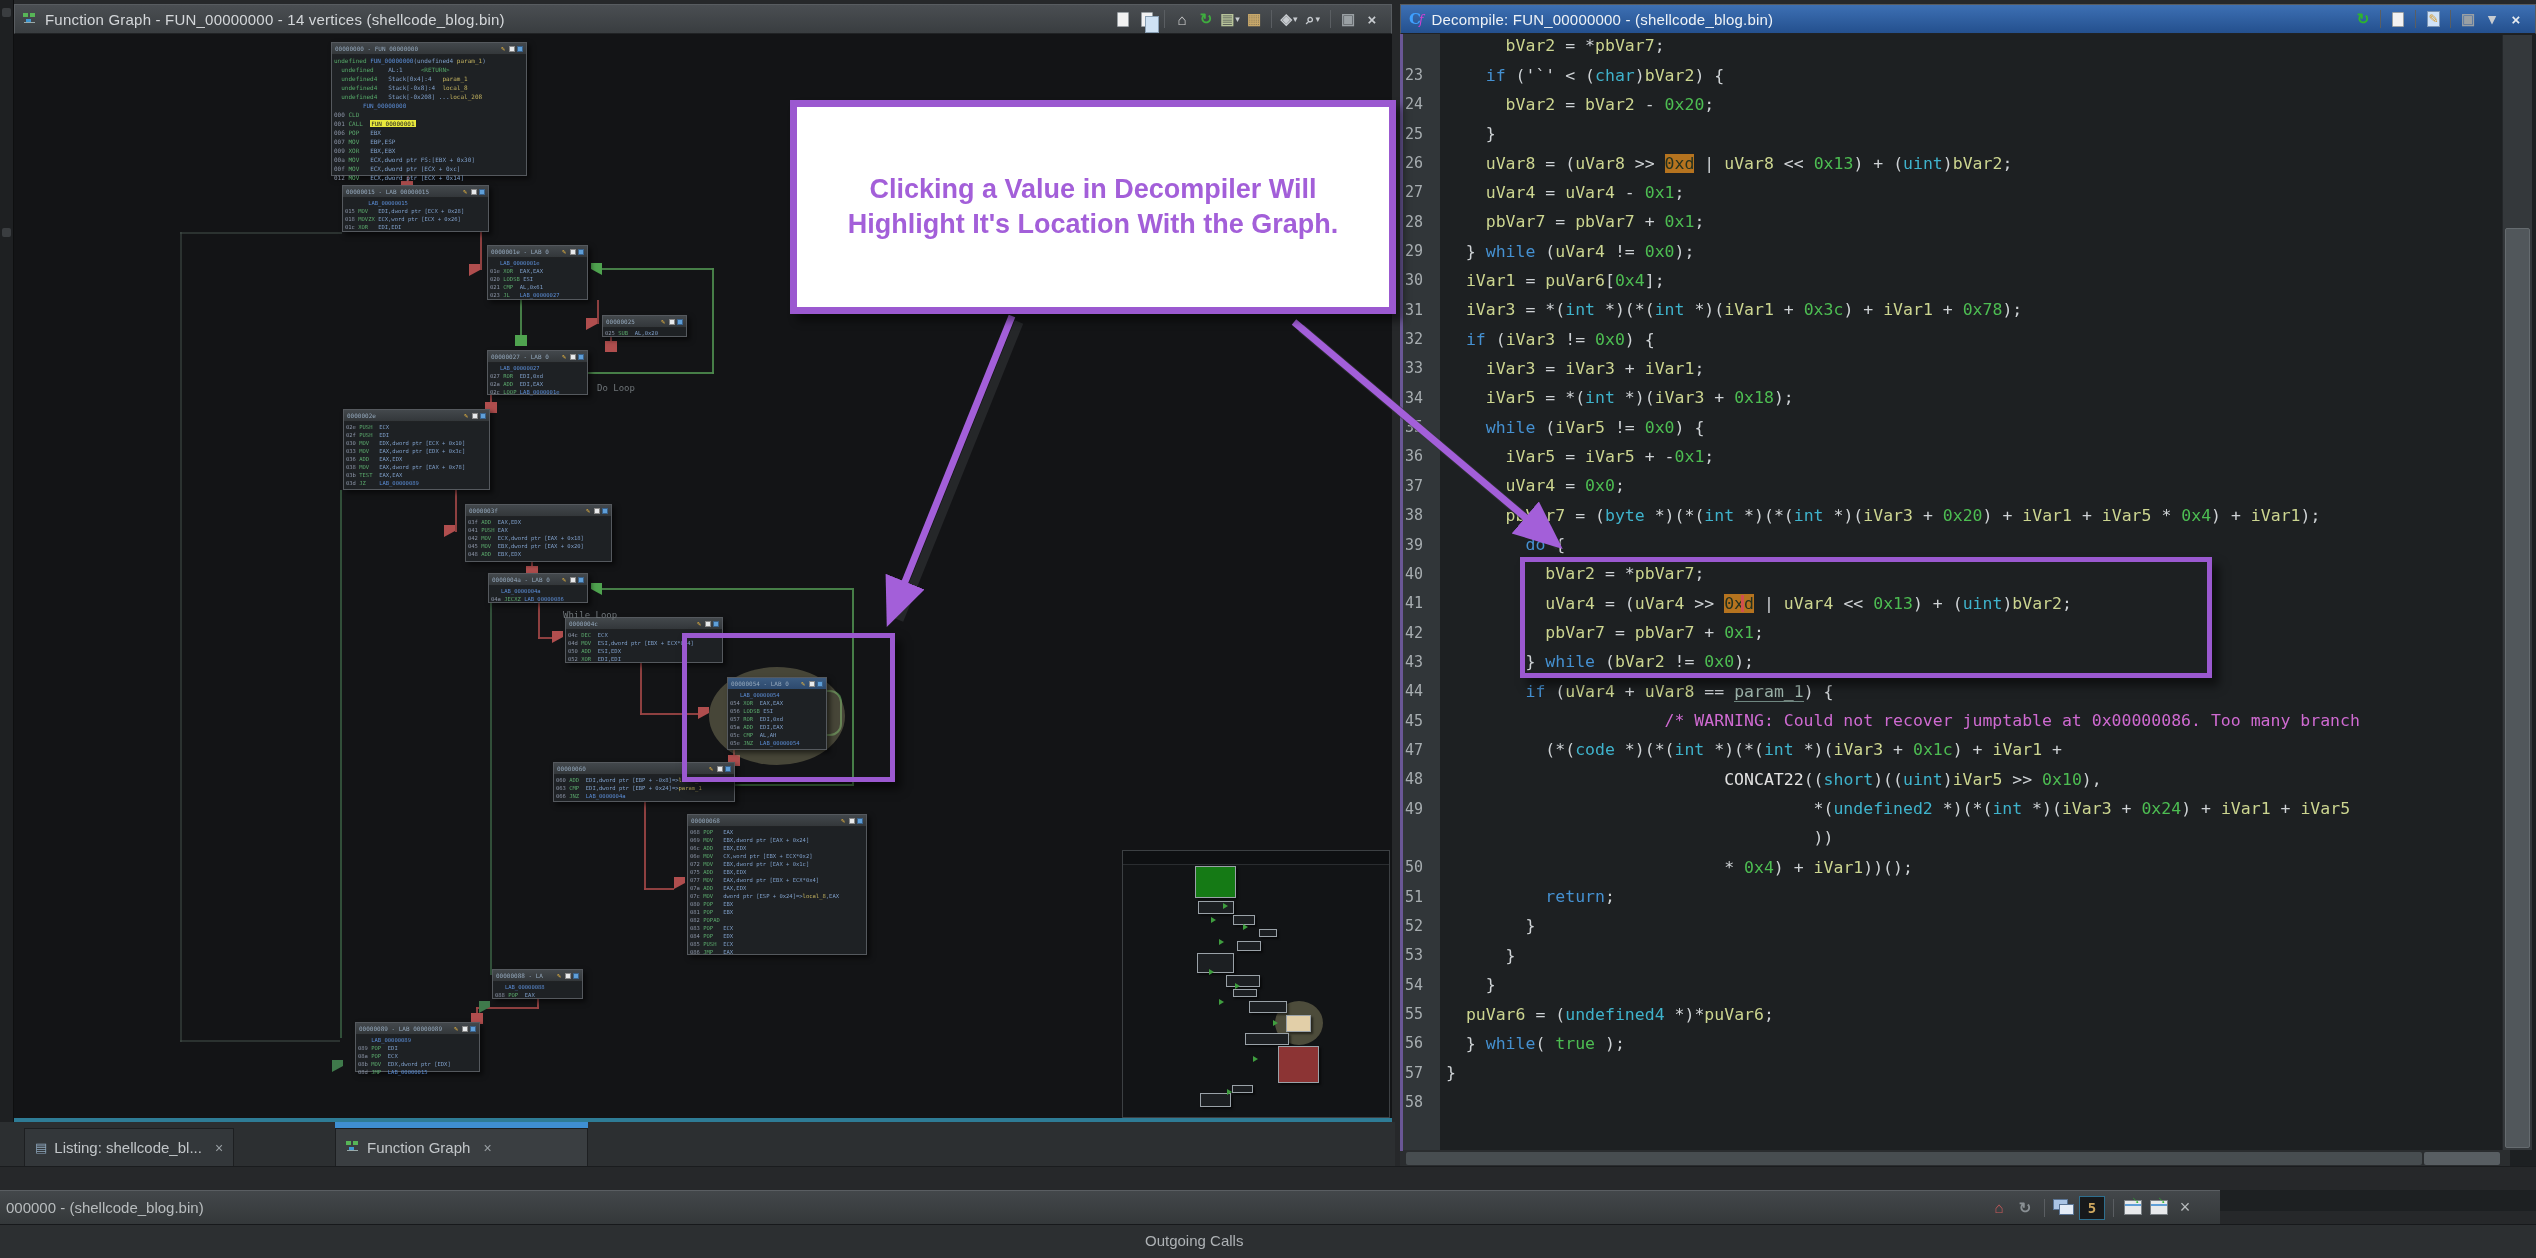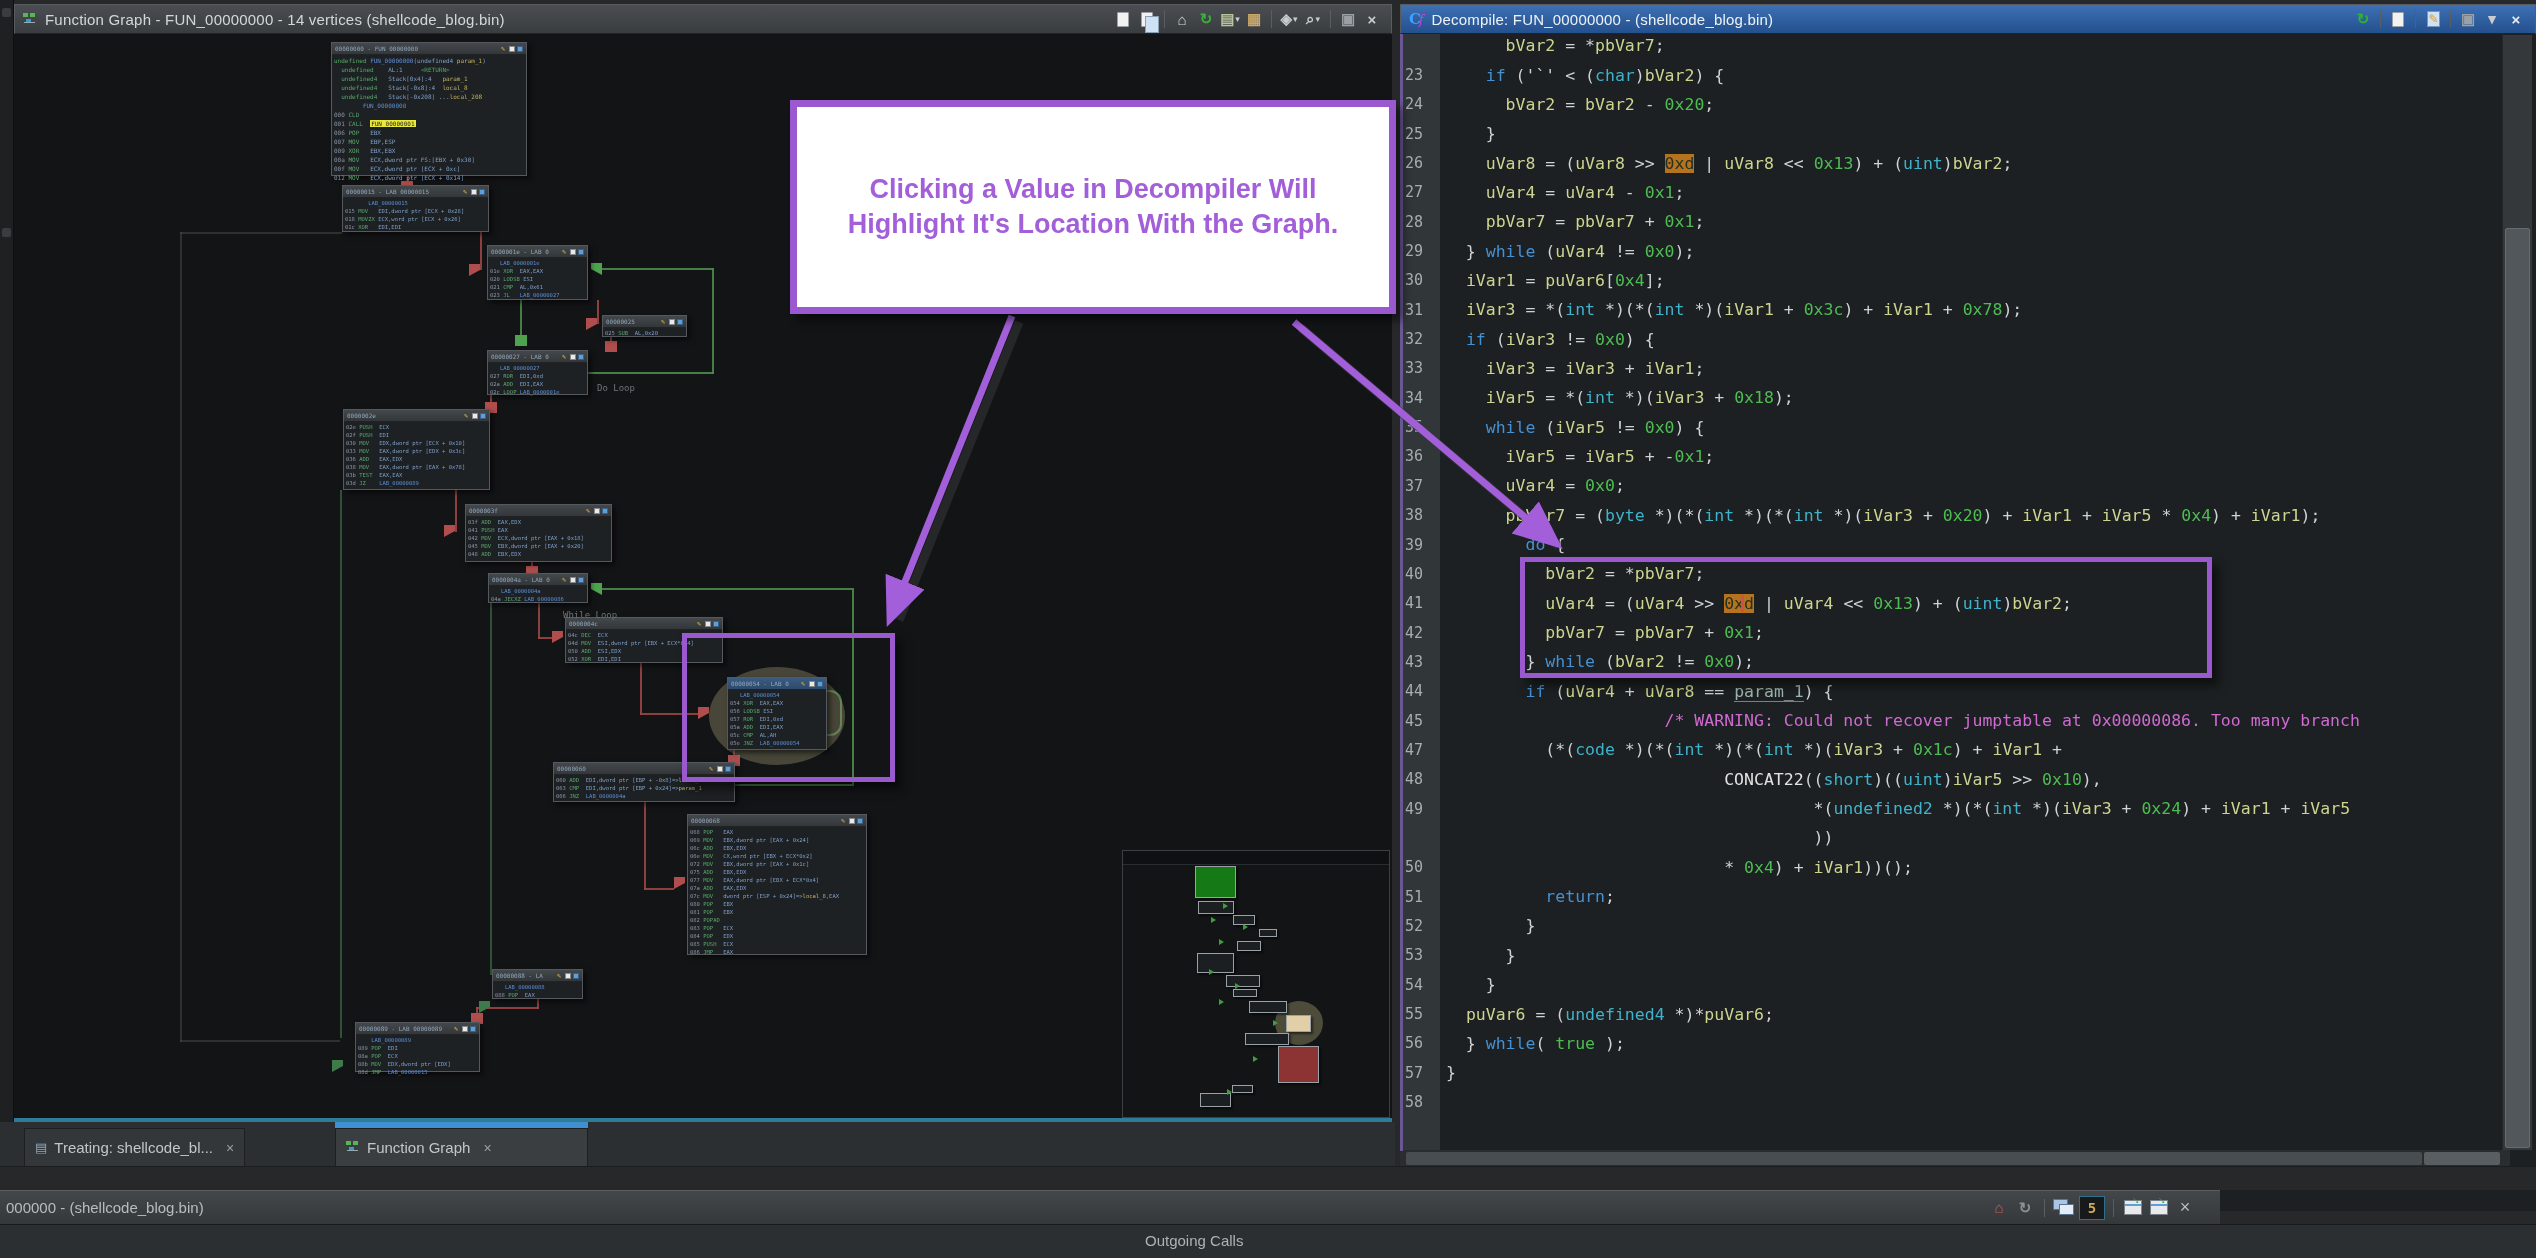--- a/index.html
+++ b/index.html
@@ -717,21 +717,21 @@
       <div id="hthumb"></div>
       <div id="hcap"></div>
     </div>
 </div>
 
 <div class="abs" id="tab-border"></div>
 <div class="abs" id="tabbar">
   <div id="active-ind" style="left:335px;width:253px;"></div>
   <div class="tab" style="left:24px;">
     <span class="listing-ic">▤</span>
-    <span>Treating: shellcode_bl...</span>
+    <span>Listing: shellcode_bl...</span>
     <span class="tclose">×</span>
   </div>
   <div class="tab active" style="left:335px;width:253px;">
     <span class="fgico">
         <i></i>
         <em></em>
       </span>
     <span>Function Graph</span>
     <span class="tclose">×</span>
   </div>

